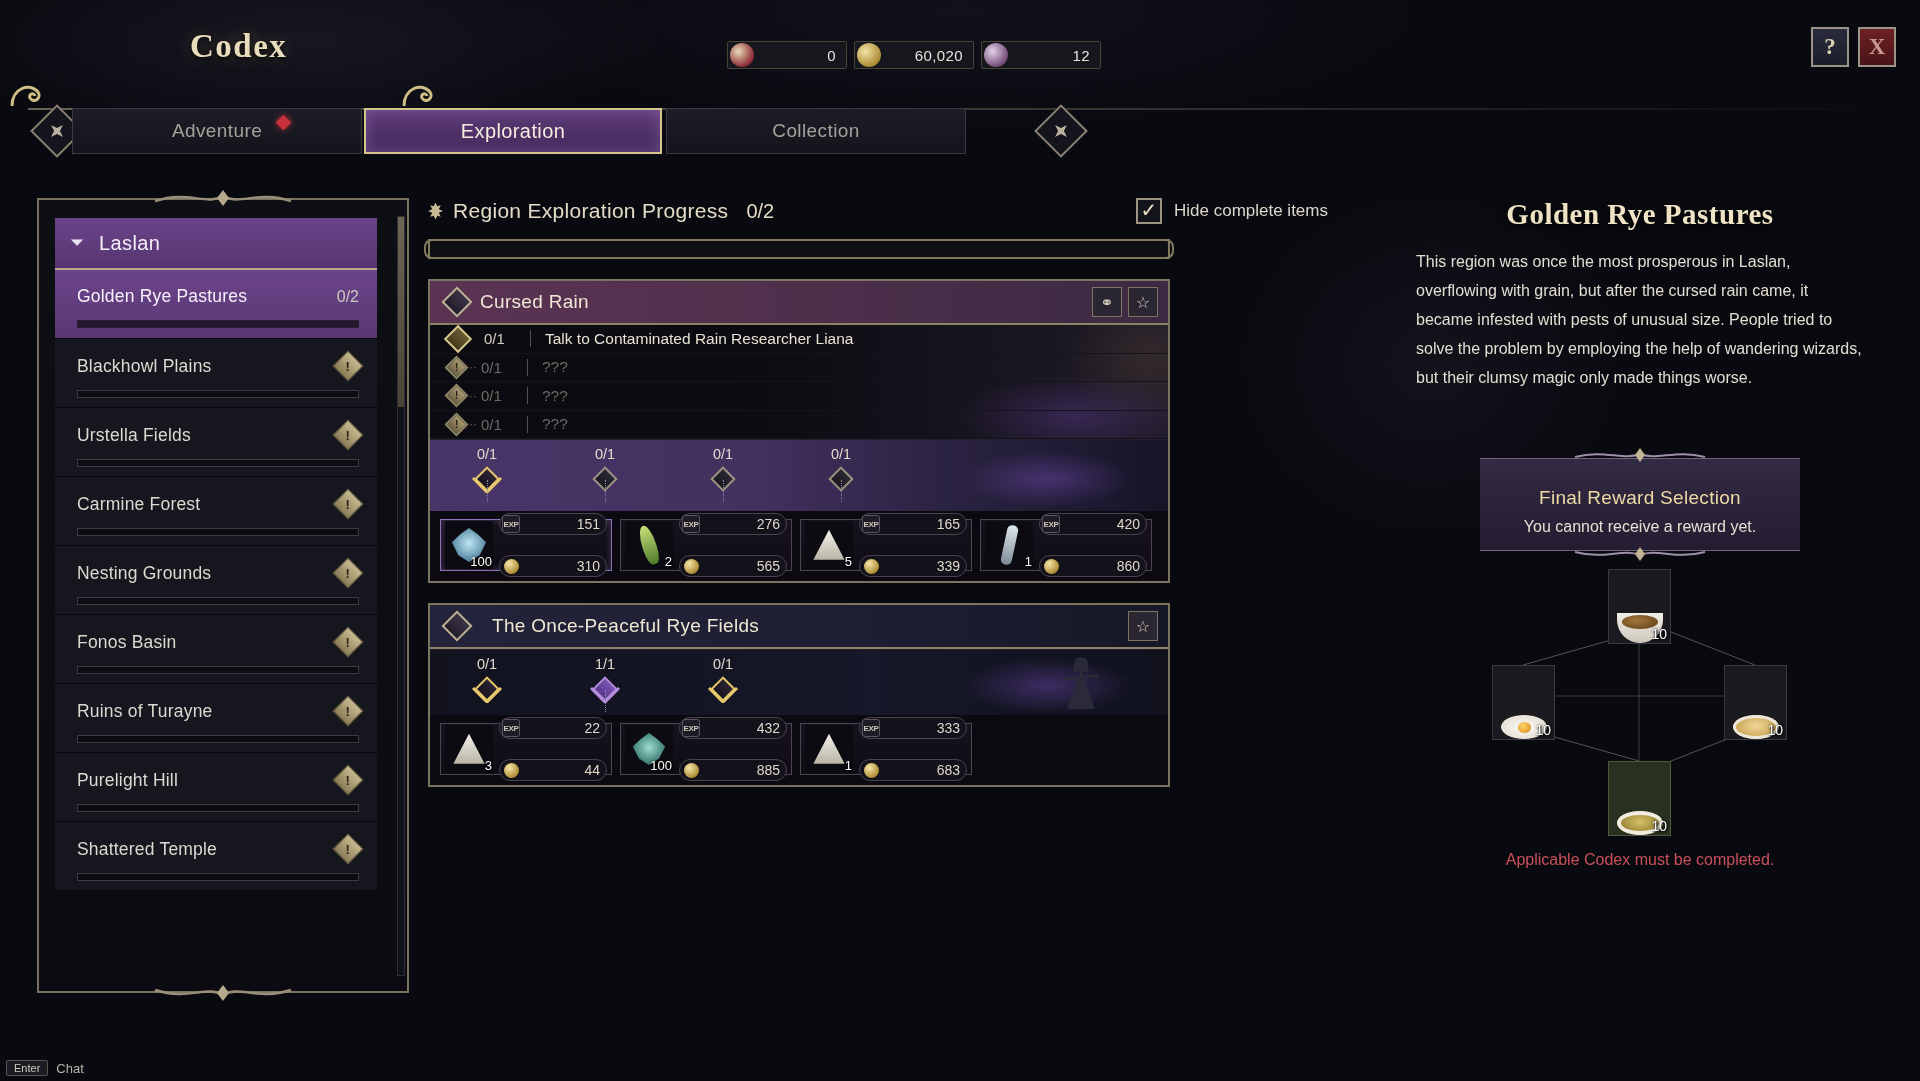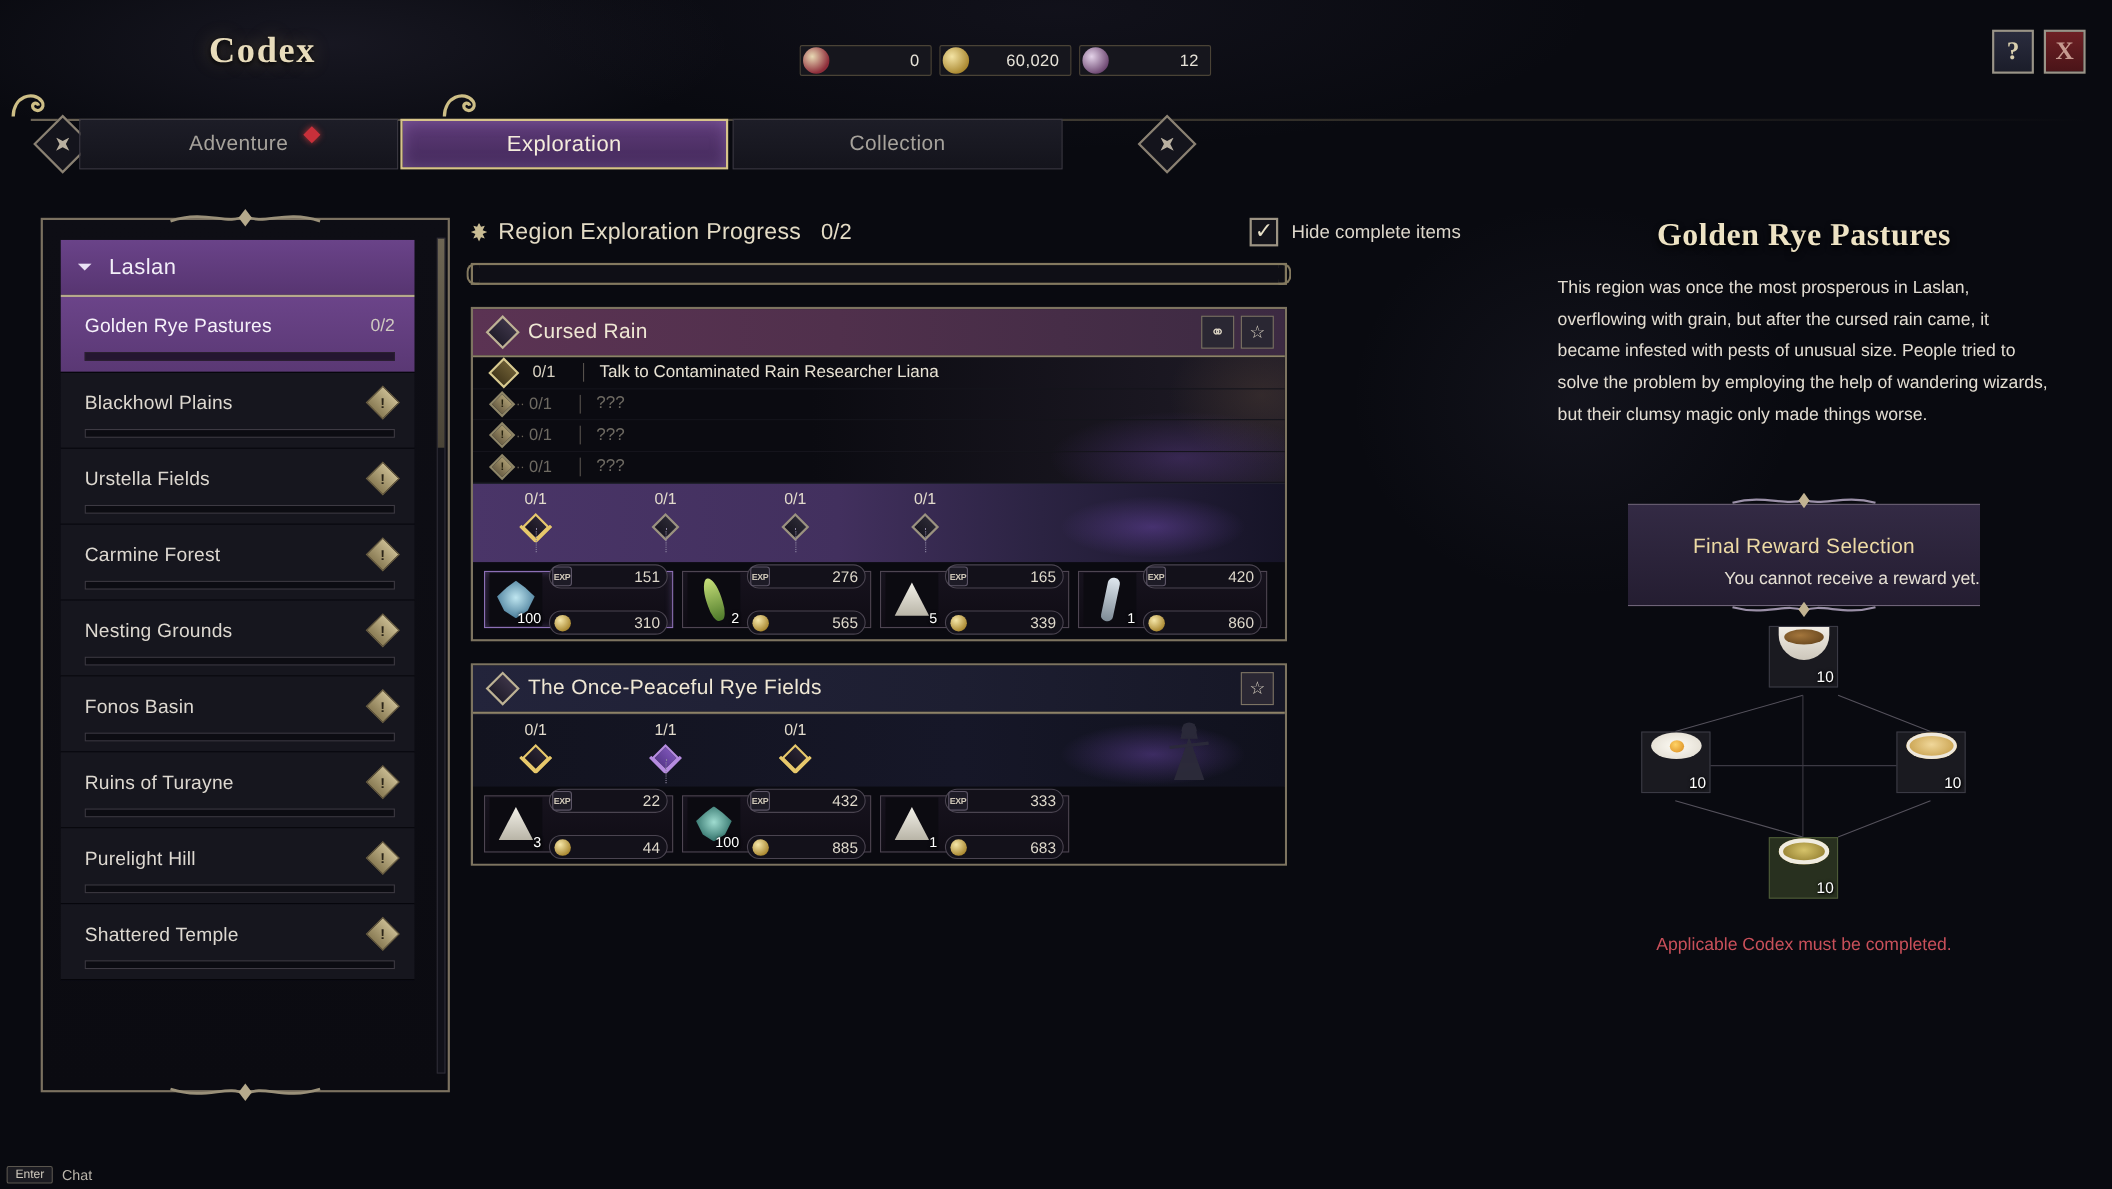--- a/index.html
+++ b/index.html
@@ -227,20 +227,21 @@
     padding: 0 10px 0 16px;
     position: relative;
   }
   .quest-head.cursed {
     background: linear-gradient(90deg, #5b3353 0%, #50304c 45%, #3c2a42 100%);
     border-bottom: 2px solid #8d8268;
   }
   .quest-head.rye {
     background: linear-gradient(90deg, #23243b 0%, #1d1e31 60%, #161726 100%);
     border-bottom: 2px solid #8d8268;
+    gap: 12px;
   }
   .q-diamond {
     width: 22px; height: 22px; transform: rotate(45deg);
     border: 2px solid #bdb294;
     background: linear-gradient(#3b3346, #221e2c);
     margin-right: 12px; flex: 0 0 auto;
   }
   .quest-title { font-size: 19px; color: #efe7d4; letter-spacing: .3px; }
   .q-head-btns { margin-left: auto; display: flex; gap: 6px; }
   .q-icon-btn {
@@ -384,33 +385,33 @@
     text-align: left;
   }
   .reward-sel {
     margin-top: 66px; width: 320px; margin-left: 70px;
     background: linear-gradient(#332a44, #241d31);
     border-top: 1px solid #6e6378; border-bottom: 1px solid #6e6378;
     padding: 28px 0 14px; text-align: center;
     position: relative;
   }
   .rs-title { font-size: 19px; color: #ecd9a4; letter-spacing: .3px; }
-  .rs-sub { margin-top: 9px; font-size: 16px; color: #e6e0d4; text-align: right; }
+  .rs-sub { margin-top: 9px; font-size: 16px; color: #e6e0d4; }
   .rs-orn {
     position: absolute; left: 50%; transform: translateX(-50%);
     width: 150px; height: 14px;
   }
   .rs-orn.top { top: -11px; }
   .rs-orn.bot { bottom: -11px; }
 
   .sel-grid { position: relative; width: 320px; height: 260px; margin: 18px 0 0 70px; }
   .sel-slot {
-    position: absolute; width: 63px; height: 56px;
+    position: absolute; width: 63px; height: 75px;
     background: #1a1a20; border: 1px solid #3a3a44;
-    display: flex; align-items: flex-start; justify-content: center;
+    display: flex; align-items: flex-end; justify-content: center;
   }
   .sel-slot.chosen { background: #28301f; border-color: #4c5a37; }
   .sel-qty {
     position: absolute; right: 3px; bottom: 1px;
     font-size: 14px; color: #fff; text-shadow: 0 0 3px #000, 1px 1px 2px #000;
   }
   .slot-top { left: 128px; top: 0; }
   .slot-left { left: 12px; top: 96px; }
   .slot-right { left: 244px; top: 96px; }
   .slot-bottom { left: 128px; top: 192px; }

